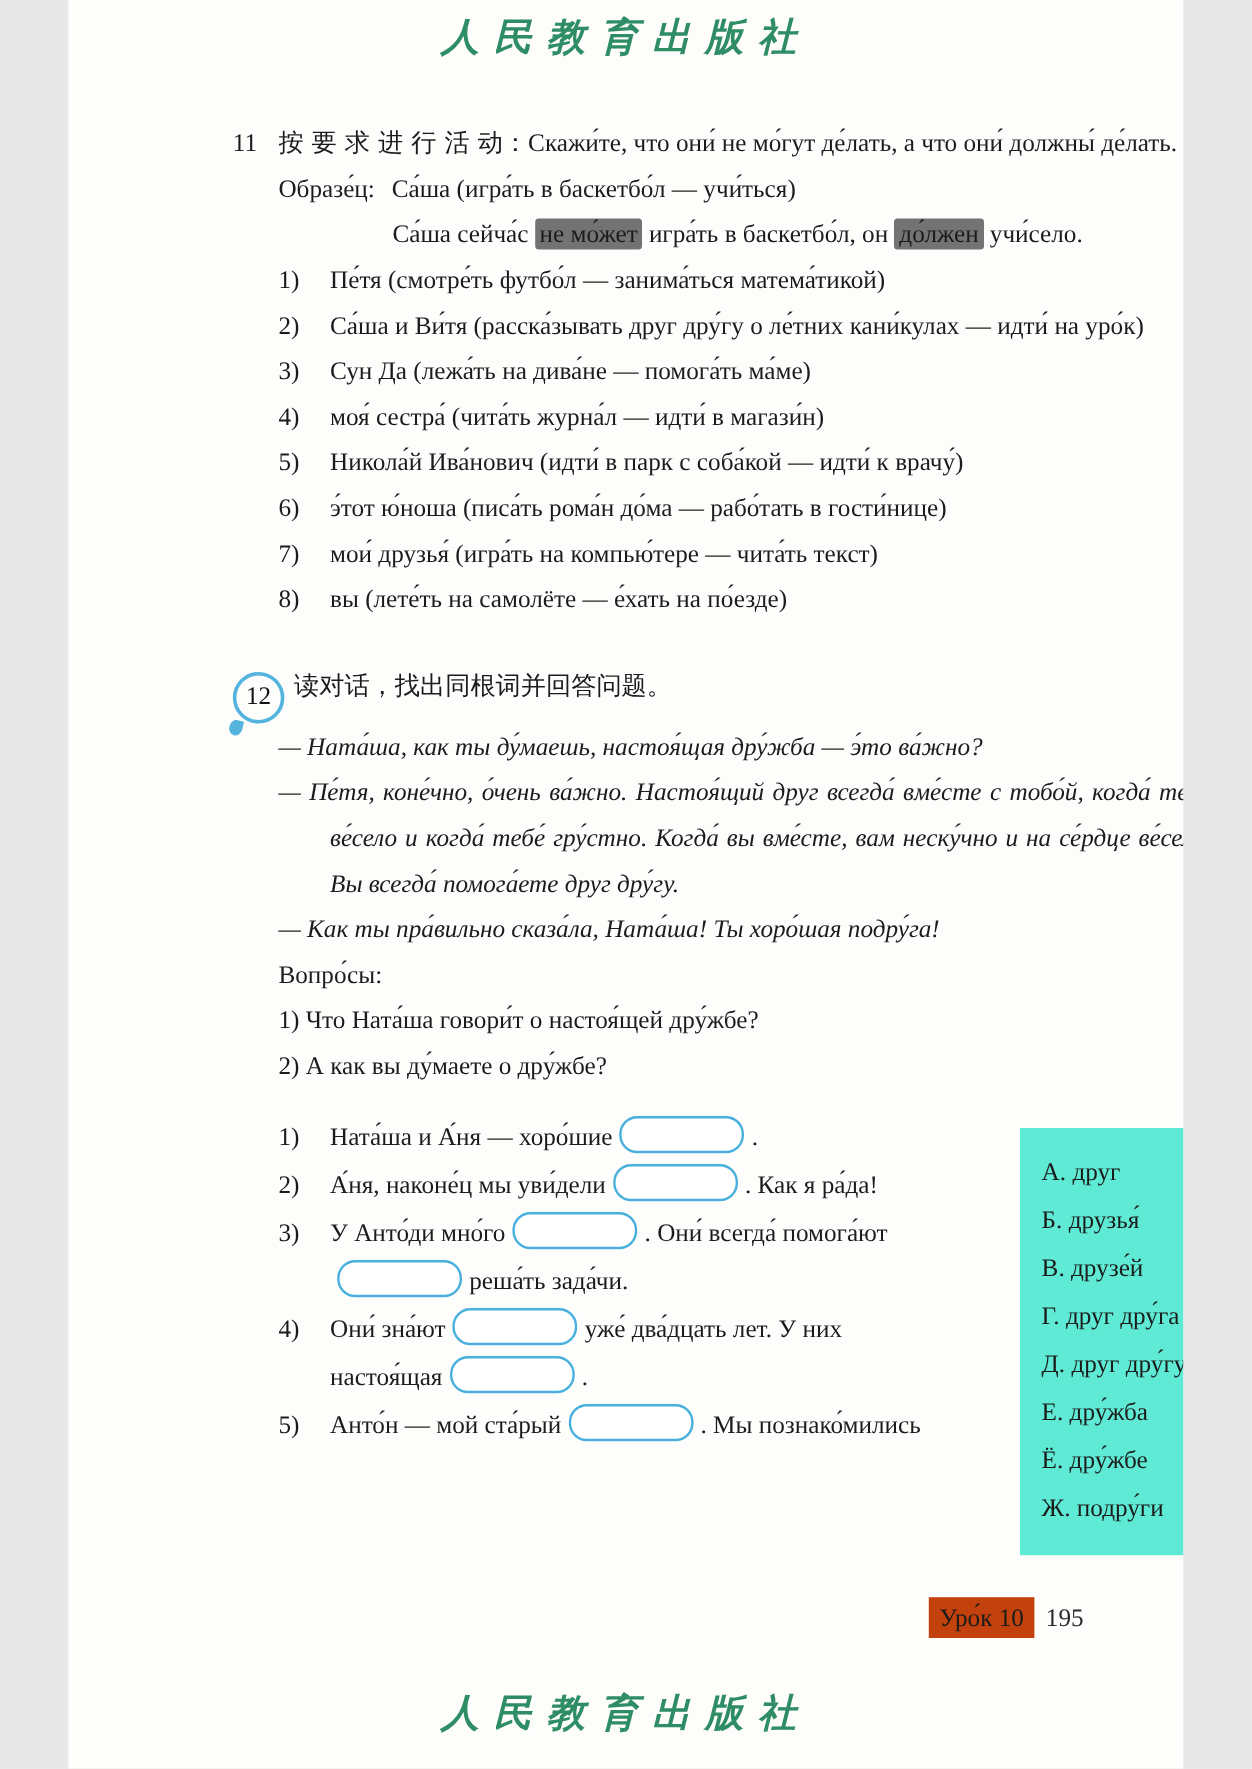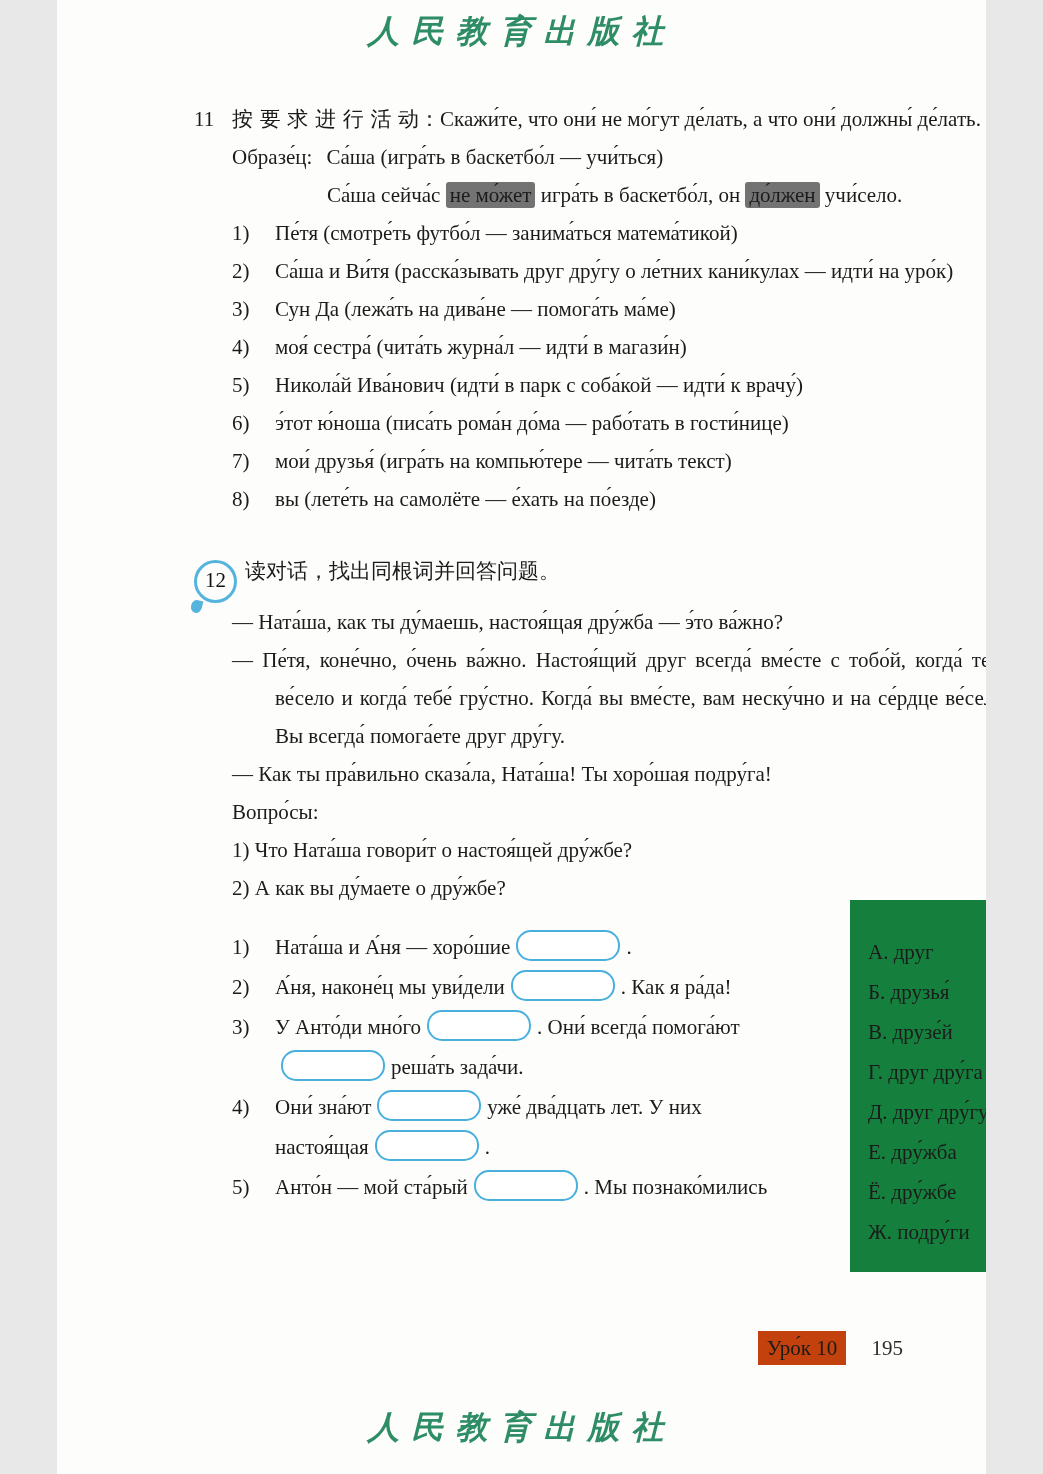--- a/index.html
+++ b/index.html
@@ -41,40 +41,40 @@
     display:inline-block; position:relative; width:37px; height:37px;
     border:3px solid #55b4de; border-radius:50%;
     text-align:center; line-height:34px; margin-right:8px; vertical-align:-9px;
     text-indent:0; color:#111;
   }
   .q-icon::after {
     content:""; position:absolute; left:-6px; bottom:-13px;
     width:11px; height:13px; background:#55b4de;
     border-radius:50% 0 50% 50%; transform:rotate(14deg);
   }
-  .dialogue { margin-left:38px; width:778px; }
+  .dialogue { margin-left:38px; width:778px;font-style:italic; }
   .dlg-para { text-align:justify; }
   .questions { margin-left:38px; }
 
   .ex13 { margin-top:20px; }
   .ex13-items { margin-left:38px; width:600px; line-height:40px; }
   .blank {
     display:inline-block; width:100px; height:27px;
     border:2px solid #49b0dd; border-radius:15px;
     vertical-align:-7px; margin:0 6px; background:#fff;
   }
 
   .answer-box {
-    position:absolute; left:793px; top:900px; width:150px;
-    background:#15803d; padding:32px 9px 20px 18px; line-height:40px;
+    position:absolute; left:793px; top:940px; width:150px;
+    background:#5eead4; padding:16px 9px 20px 18px; line-height:40px;
   }
 
   .footer { position:absolute; top:1333px; right:83px; line-height:30px; }
   .lesson-badge { background:#c2410c; padding:5px 9px; }
-  .page-number { margin-left:20px; color:#2a2a2a;text-align:center; }
+  .page-number { margin-left:4px; color:#2a2a2a;text-align:center; }
 </style>
 </head>
 <body>
 
 <div class="page">
 
   <div class="logo logo-top">人民教育出版社</div>
 
   <div class="content">
 

